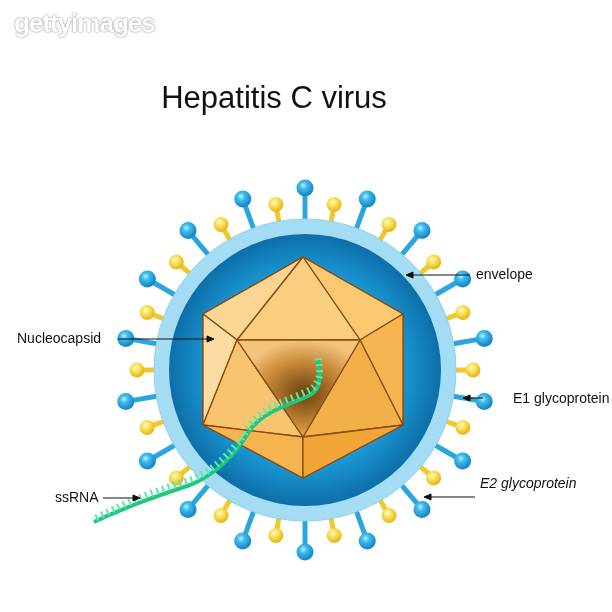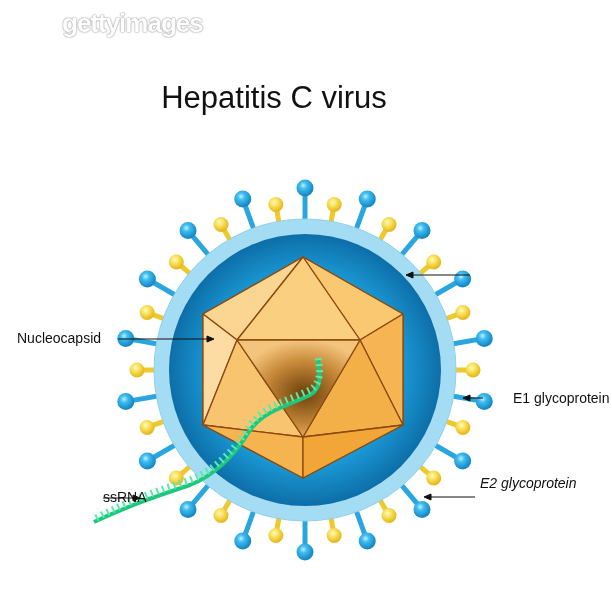--- a/index.html
+++ b/index.html
@@ -1,18 +1,18 @@
 <!DOCTYPE html>
 <html><head>
 <meta charset="utf-8">
 <style>
   html,body{margin:0;padding:0;background:#ffffff;}
   body{width:612px;height:612px;position:relative;overflow:hidden;font-family:"Liberation Sans",sans-serif;}
   .watermark{position:absolute;left:14px;top:8px;font-size:26px;font-weight:bold;color:#ffffff;
-    letter-spacing:-1px;text-shadow:0 0 2px #9a9a9a,0 0 1px #777;font-family:"Liberation Sans",sans-serif;margin-left:48px;}
+    letter-spacing:-1px;text-shadow:0 0 2px #9a9a9a,0 0 1px #777;font-family:"Liberation Sans",sans-serif;}
   .title{position:absolute;left:0;width:548px;top:80px;text-align:center;font-size:31px;color:#111;}
   svg.diagram{position:absolute;left:0;top:0;}
   .label{position:absolute;font-size:14px;color:#111;white-space:nowrap;line-height:17px;}
 </style>
 </head>
 <body>
 
 <div class="watermark">gettyimages</div>
 <div class="title">Hepatitis C virus</div>
 
@@ -149,17 +149,18 @@
     <line x1="483" y1="398" x2="467" y2="398"></line>
       <polygon points="463,398 470,395 470,401"></polygon>
     <line x1="475" y1="497" x2="428" y2="497"></line>
       <polygon points="424,497 431,494 431,500"></polygon>
     <line x1="103" y1="498" x2="136" y2="498"></line>
       <polygon points="140,498 133,495 133,501"></polygon>
   </g>
 </svg>
 
 <div class="label" style="left:476px;top:266px;text-align:right;">
+  <div style="text-align:right;">envelope</div>
 </div>
 <div class="label" style="left:17px;top:330px;">Nucleocapsid</div>
 <div class="label" style="left:484px;top:390px;margin-left:29px;">E1 glycoprotein</div>
 <div class="label" style="left:480px;top:475px;font-style:italic;">E2 glycoprotein</div>
-<div class="label" style="left:55px;top:489px;margin-left:48px;">ssRNA</div>
+<div class="label" style="left:55px;top:489px;">ssRNA</div>
 
 </body></html>

